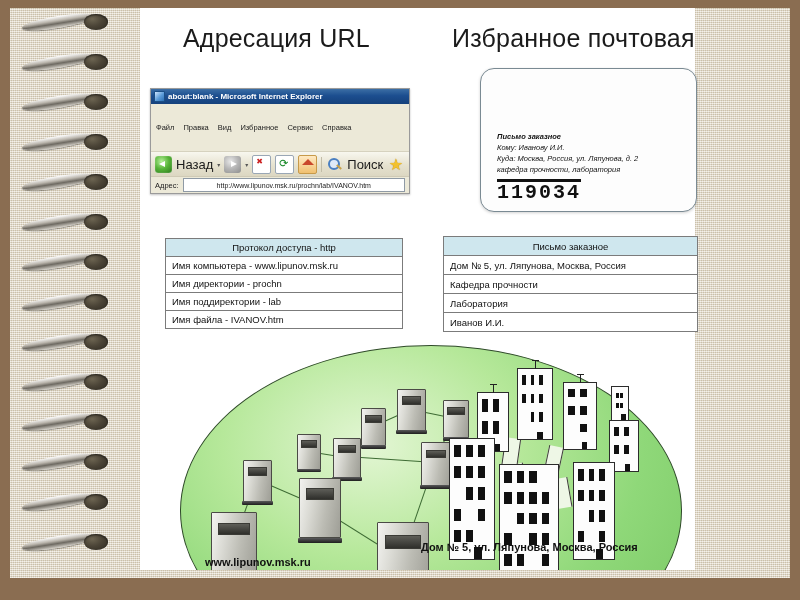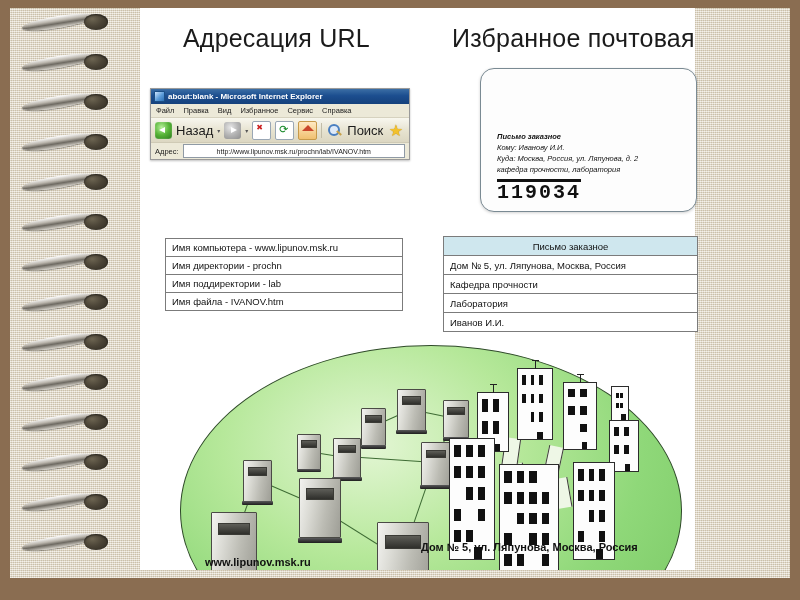--- a/index.html
+++ b/index.html
@@ -59,21 +59,21 @@
     height:15px;display:flex;align-items:center;gap:3px;padding:0 3px;
     background:linear-gradient(180deg,#3b6ea5 0%,#1c4e8f 45%,#15417c 100%);
     color:#fff;font-size:8px;font-weight:bold;white-space:nowrap;overflow:hidden;
   }
   .ie-ico{
     width:9px;height:9px;flex:none;border-radius:1px;
     background:linear-gradient(135deg,#cfe6ff 0%,#5a9bd8 55%,#2c6fb5 100%);
     border:1px solid #1b4f86;
   }
   .ie-menu{
-    height:13px;display:flex;align-items:center;gap:9px;padding:0 5px;
+    height:13px;display:flex;align-items:center;gap:9px;padding:17px 5px;
     background:#ece9d8;border-bottom:1px solid #d6d2bf;
     font-size:7.5px;color:#1b1b1b;white-space:nowrap;
   }
   .ie-menu span{cursor:default;}
   .ie-tools{
     height:24px;display:flex;align-items:center;gap:4px;padding:0 4px;
     background:linear-gradient(180deg,#f8f7ef 0%,#e6e2cf 55%,#dcd7c2 100%);
     border-bottom:1px solid #cfcab5;
   }
   .tb{width:17px;height:17px;border-radius:3px;flex:none;position:relative;}
@@ -278,20 +278,23 @@
       <div class="lt b">Письмо заказное</div>
       <div class="lt">Кому: Иванову И.И.</div>
       <div class="lt">Куда: Москва, Россия, ул. Ляпунова, д. 2</div>
       <div class="lt">кафедра прочности, лаборатория</div>
       <div class="index">119034</div>
     </div>
   </div>
 
   <table class="tbl tbl-url">
     <tbody>
+        <tr>
+      <td class="head">Протокол доступа - http</td>
+    </tr>
     <tr>
       <td>Имя компьютера - www.lipunov.msk.ru</td>
     </tr>
     <tr>
       <td>Имя директории - prochn</td>
     </tr>
     <tr>
       <td>Имя поддиректории - lab</td>
     </tr>
     <tr>

